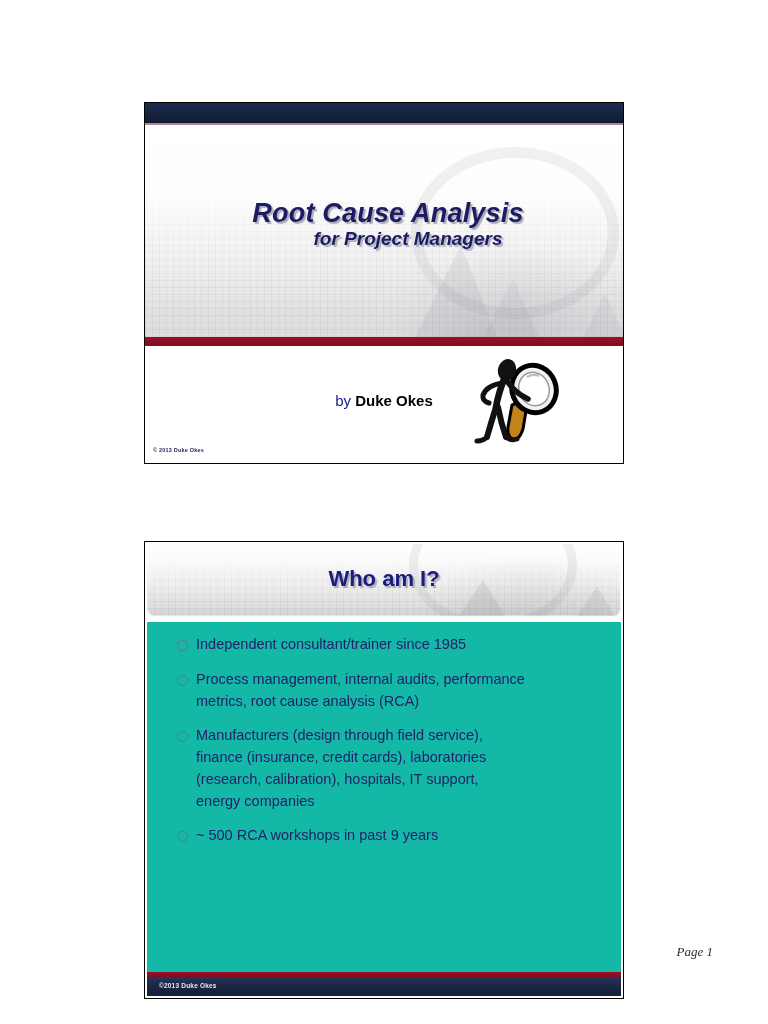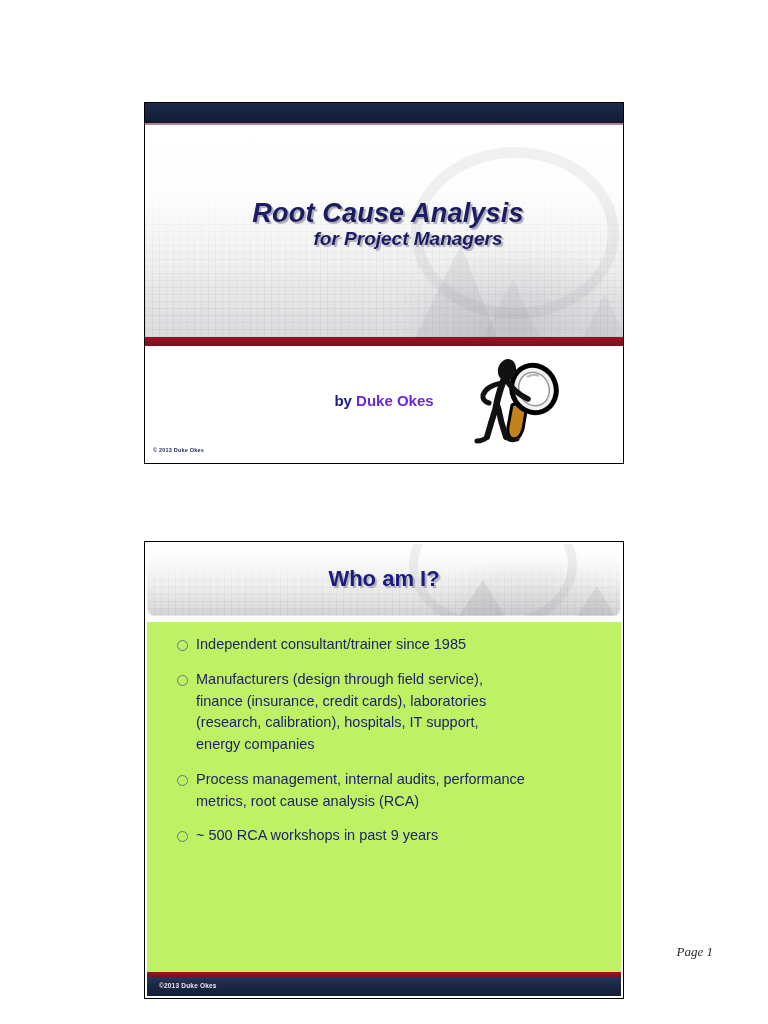--- a/index.html
+++ b/index.html
@@ -143,22 +143,22 @@
     left: 0; right: 0; top: 243px; bottom: 0;
     background: #ffffff;
   }
   .s1-byline {
     position: absolute;
     left: 0; right: 0; top: 46px;
     text-align: center;
     font-size: 15px;
     color: #1b1c8a;
   }
-  .s1-byline .by { font-weight: bold; }
-  .s1-byline .who { font-weight: bold; color: #6d28d9; margin-top: 17px; }
+  .s1-byline .by { font-weight: normal; }
+  .s1-byline .who { font-weight: bold; color: #000000; margin-top: 17px; }
 
   .s1-clip {
     position: absolute;
     right: 58px; top: 5px;
     width: 100px; height: 96px;
   }
   .s1-copy {
     position: absolute;
     left: 8px; bottom: 10px;
     font-size: 5.5px;
@@ -221,21 +221,21 @@
     font-size: 22px;
     font-weight: bold;
     color: #1b1c7d;
     text-shadow: 2px 2px 1px rgba(120,120,135,0.55);
     z-index: 3;
   }
 
   .s2-body {
     position: absolute;
     left: 2px; right: 2px; top: 80px; bottom: 26px;
-    background: #bef264;
+    background: #14b8a6;
     padding: 12px 22px 0 30px;
     box-sizing: border-box;
   }
   .bullet {
     display: flex;
     align-items: flex-start;
     margin-bottom: 13px;
   }
   .bullet .marker {
     flex: 0 0 auto;
@@ -357,34 +357,34 @@
 
     <div class="s2-body">
 
       <div class="bullet">
         <span class="marker"></span>
         <span class="btext">Independent consultant/trainer since 1985</span>
       </div>
 
       <div class="bullet">
         <span class="marker"></span>
+        <span class="btext">Process management, internal audits, performance
+metrics, root cause analysis (RCA)</span>
+      </div>
+
+      <div class="bullet">
+        <span class="marker"></span>
         <span class="btext">Manufacturers (design through field service),
 finance (insurance, credit cards), laboratories
 (research, calibration), hospitals, IT support,
 energy companies</span>
       </div>
 
       <div class="bullet">
         <span class="marker"></span>
-        <span class="btext">Process management, internal audits, performance
-metrics, root cause analysis (RCA)</span>
-      </div>
-
-      <div class="bullet">
-        <span class="marker"></span>
         <span class="btext">~ 500 RCA workshops in past 9 years</span>
       </div>
 
     </div>
 
     <div class="s2-redbar"></div>
     <div class="s2-footer">
       <span class="fcopy">©2013 Duke Okes</span>
     </div>
   </div>

